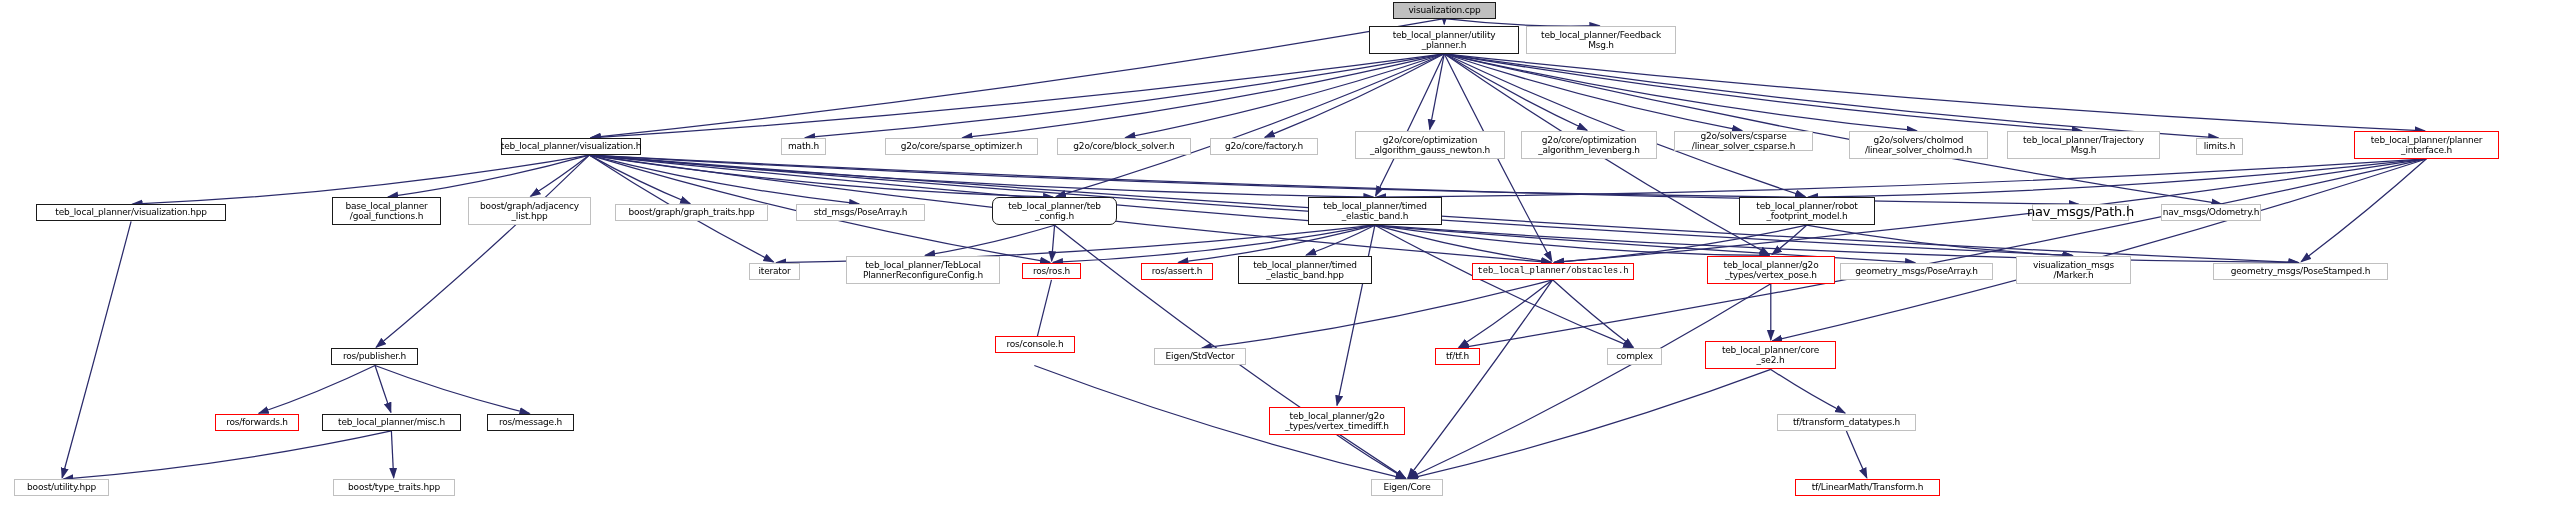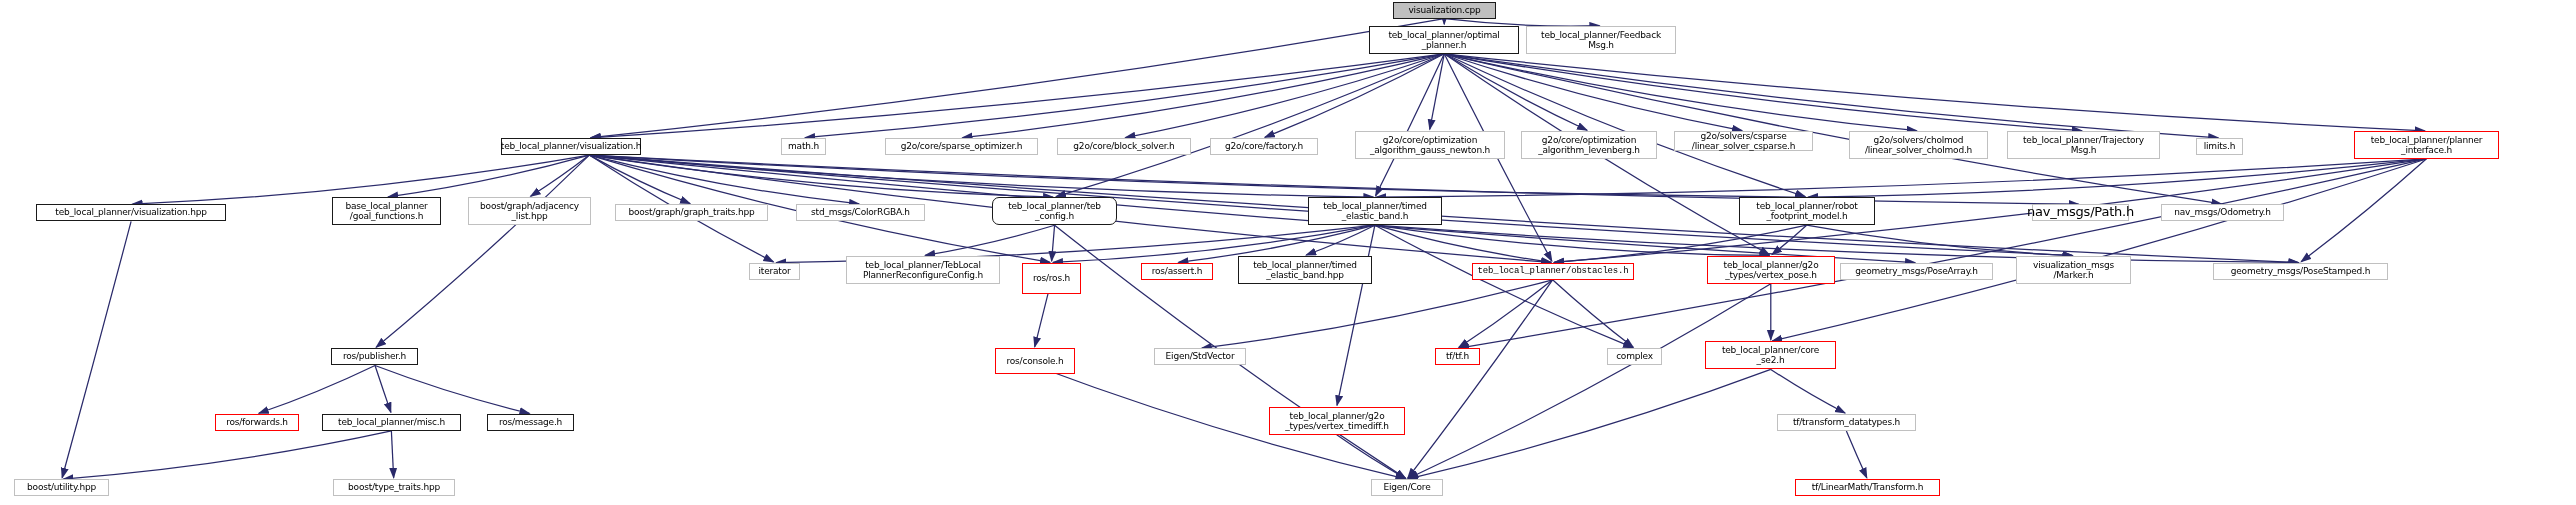--- a/index.html
+++ b/index.html
@@ -116,21 +116,21 @@
         <path d="M481,469 Q580.0448426738255,506.7039012288859 679.0896853476511,530.4078024577718" marker-end="url(#ah)"></path>
         <path d="M502,553 Q291.48942834364067,598.6599774058966 80.97885668728135,614.7099548117933" marker-end="url(#ah)"></path>
         <path d="M502,553 Q503.4516694485767,583.106168603918 504.90333889715333,613.002337207836" marker-end="url(#ah)"></path>
         <path d="M168,284 Q123.75965957444649,451.64929978492376 79.51931914889296,613.0685995698475" marker-end="url(#ah)"></path>
         <path d="M1349,359 Q1338.2425356250365,402.7998574998546 1327.4850712500727,445.05971499970934" marker-end="url(#ah)"></path>
         <path d="M1327,469 Q1565.043617370407,558.4378831298733 1803.0872347408138,614.4157662597465" marker-end="url(#ah)"></path>
       </g>
   </svg>
   <div id="nodes">
       <div class="node root" style="left: 1393px; top: 1.6px; width: 103px; height: 17px; font-size: 9px;">visualization.cpp</div>
-      <div class="node b-black" style="left: 1369px; top: 26px; width: 150px; height: 28px; font-size: 9px;">teb_local_planner/optimal
+      <div class="node b-black" style="left: 1369px; top: 26px; width: 150px; height: 28px; font-size: 9px;">teb_local_planner/utility
 _planner.h</div>
       <div class="node" style="left: 1526px; top: 26px; width: 150px; height: 28px; font-size: 9px;">teb_local_planner/Feedback
 Msg.h</div>
       <div class="node b-black" style="left: 501px; top: 138px; width: 140px; height: 17px; font-size: 9px;">teb_local_planner/visualization.h</div>
       <div class="node" style="left: 781px; top: 138px; width: 45px; height: 17px; font-size: 9px;">math.h</div>
       <div class="node" style="left: 885px; top: 138px; width: 153px; height: 17px; font-size: 9px;">g2o/core/sparse_optimizer.h</div>
       <div class="node" style="left: 1057px; top: 138px; width: 134px; height: 17px; font-size: 9px;">g2o/core/block_solver.h</div>
       <div class="node" style="left: 1210px; top: 138px; width: 108px; height: 17px; font-size: 9px;">g2o/core/factory.h</div>
       <div class="node" style="left: 1355px; top: 131px; width: 150px; height: 28px; font-size: 9px;">g2o/core/optimization
 _algorithm_gauss_newton.h</div>
@@ -144,45 +144,45 @@
 Msg.h</div>
       <div class="node" style="left: 2196px; top: 138px; width: 47px; height: 17px; font-size: 9px;">limits.h</div>
       <div class="node b-red" style="left: 2354px; top: 131px; width: 145px; height: 28px; font-size: 9px;">teb_local_planner/planner
 _interface.h</div>
       <div class="node b-black" style="left: 36px; top: 204px; width: 190px; height: 17px; font-size: 9px;">teb_local_planner/visualization.hpp</div>
       <div class="node b-black" style="left: 332px; top: 197px; width: 109px; height: 28px; font-size: 9px;">base_local_planner
 /goal_functions.h</div>
       <div class="node" style="left: 468px; top: 197px; width: 123px; height: 28px; font-size: 9px;">boost/graph/adjacency
 _list.hpp</div>
       <div class="node" style="left: 615px; top: 204px; width: 153px; height: 17px; font-size: 9px;">boost/graph/graph_traits.hpp</div>
-      <div class="node" style="left: 796px; top: 204px; width: 129px; height: 17px; font-size: 9px;">std_msgs/ColorRGBA.h</div>
+      <div class="node" style="left: 796px; top: 204px; width: 129px; height: 17px; font-size: 9px;">std_msgs/PoseArray.h</div>
       <div class="node b-black" style="left: 992px; top: 197px; width: 125px; height: 28px; font-size: 9px; border-radius: 7px;">teb_local_planner/teb
 _config.h</div>
       <div class="node b-black" style="left: 1308px; top: 197px; width: 134px; height: 28px; font-size: 9px;">teb_local_planner/timed
 _elastic_band.h</div>
       <div class="node b-black" style="left: 1739px; top: 197px; width: 136px; height: 28px; font-size: 9px;">teb_local_planner/robot
 _footprint_model.h</div>
       <div class="node" style="left: 2032px; top: 204px; width: 97px; height: 17px; font-size: 13px;">nav_msgs/Path.h</div>
-      <div class="node" style="left: 2161px; top: 204px; width: 123px; height: 17px; font-size: 9px;">nav_msgs/Odometry.h</div>
+      <div class="node" style="left: 2161px; top: 204px; width: 100px; height: 17px; font-size: 9px;">nav_msgs/Odometry.h</div>
       <div class="node" style="left: 749px; top: 263px; width: 51px; height: 17px; font-size: 9px;">iterator</div>
       <div class="node" style="left: 846px; top: 256px; width: 154px; height: 28px; font-size: 9px;">teb_local_planner/TebLocal
 PlannerReconfigureConfig.h</div>
-      <div class="node b-red" style="left: 1022px; top: 263px; width: 59px; height: 31px; font-size: 9px;">ros/ros.h</div>
+      <div class="node b-red" style="left: 1022px; top: 263px; width: 59px; height: 16px; font-size: 9px;">ros/ros.h</div>
       <div class="node b-red" style="left: 1141px; top: 263px; width: 72px; height: 17px; font-size: 9px;">ros/assert.h</div>
       <div class="node b-black" style="left: 1238px; top: 256px; width: 134px; height: 28px; font-size: 9px;">teb_local_planner/timed
 _elastic_band.hpp</div>
       <div class="node b-red" style="left: 1472px; top: 263px; width: 162px; height: 17px; font-size: 9px; font-family: Liberation Mono, monospace;">teb_local_planner/obstacles.h</div>
       <div class="node b-red" style="left: 1707px; top: 256px; width: 128px; height: 28px; font-size: 9px;">teb_local_planner/g2o
 _types/vertex_pose.h</div>
       <div class="node" style="left: 1840px; top: 263px; width: 153px; height: 17px; font-size: 9px;">geometry_msgs/PoseArray.h</div>
       <div class="node" style="left: 2016px; top: 256px; width: 115px; height: 28px; font-size: 9px;">visualization_msgs
 /Marker.h</div>
       <div class="node" style="left: 2213px; top: 263px; width: 175px; height: 17px; font-size: 9px;">geometry_msgs/PoseStamped.h</div>
       <div class="node b-black" style="left: 331px; top: 348px; width: 87px; height: 17px; font-size: 9px;">ros/publisher.h</div>
-      <div class="node b-red" style="left: 995px; top: 348px; width: 80px; height: 26px; font-size: 9px;">ros/console.h</div>
+      <div class="node b-red" style="left: 995px; top: 336px; width: 80px; height: 17px; font-size: 9px;">ros/console.h</div>
       <div class="node" style="left: 1154px; top: 348px; width: 92px; height: 17px; font-size: 9px;">Eigen/StdVector</div>
       <div class="node b-red" style="left: 1435px; top: 348px; width: 45px; height: 17px; font-size: 9px;">tf/tf.h</div>
       <div class="node" style="left: 1607px; top: 348px; width: 55px; height: 17px; font-size: 9px;">complex</div>
       <div class="node b-red" style="left: 1705px; top: 341px; width: 131px; height: 28px; font-size: 9px;">teb_local_planner/core
 _se2.h</div>
       <div class="node b-red" style="left: 1269px; top: 407px; width: 136px; height: 28px; font-size: 9px;">teb_local_planner/g2o
 _types/vertex_timediff.h</div>
       <div class="node" style="left: 1777px; top: 414px; width: 139px; height: 17px; font-size: 9px;">tf/transform_datatypes.h</div>
       <div class="node b-red" style="left: 215px; top: 414px; width: 84px; height: 17px; font-size: 9px;">ros/forwards.h</div>
       <div class="node b-black" style="left: 322px; top: 414px; width: 139px; height: 17px; font-size: 9px;">teb_local_planner/misc.h</div>

